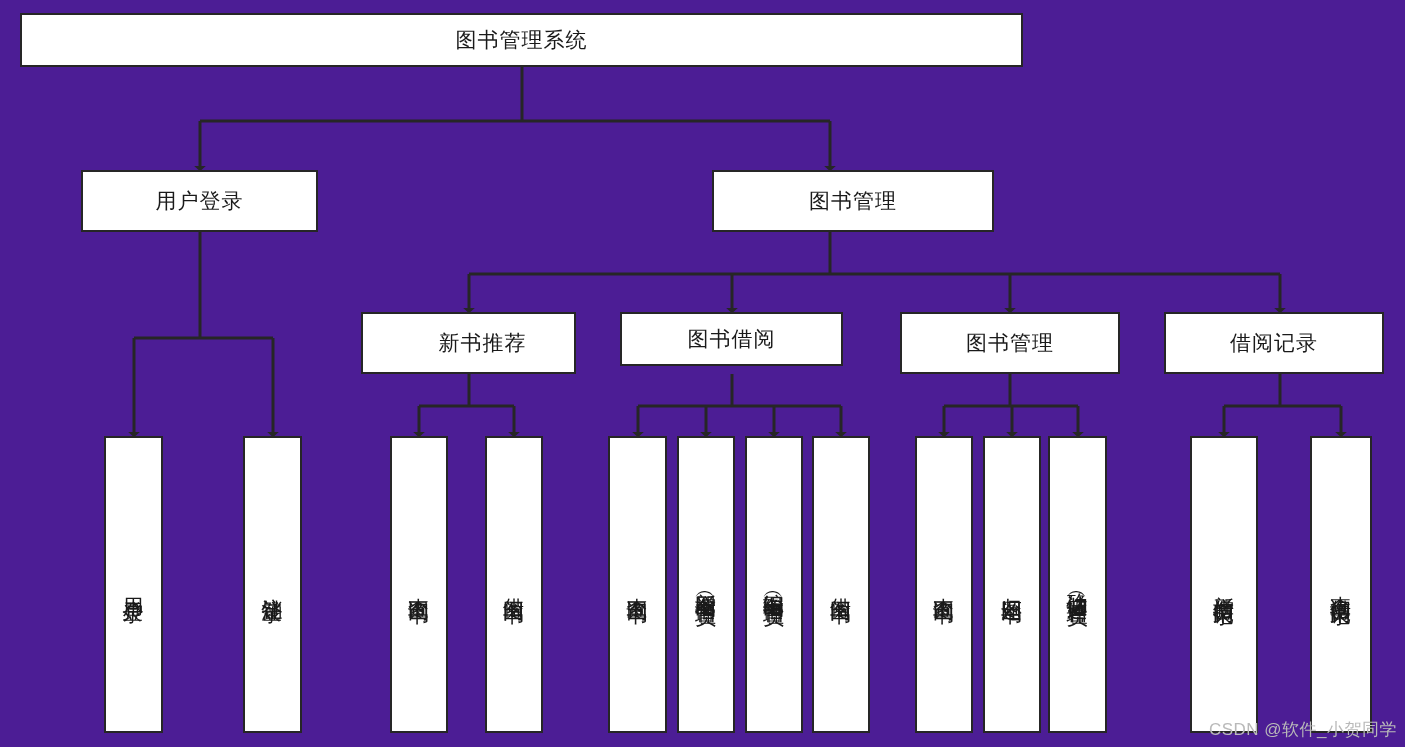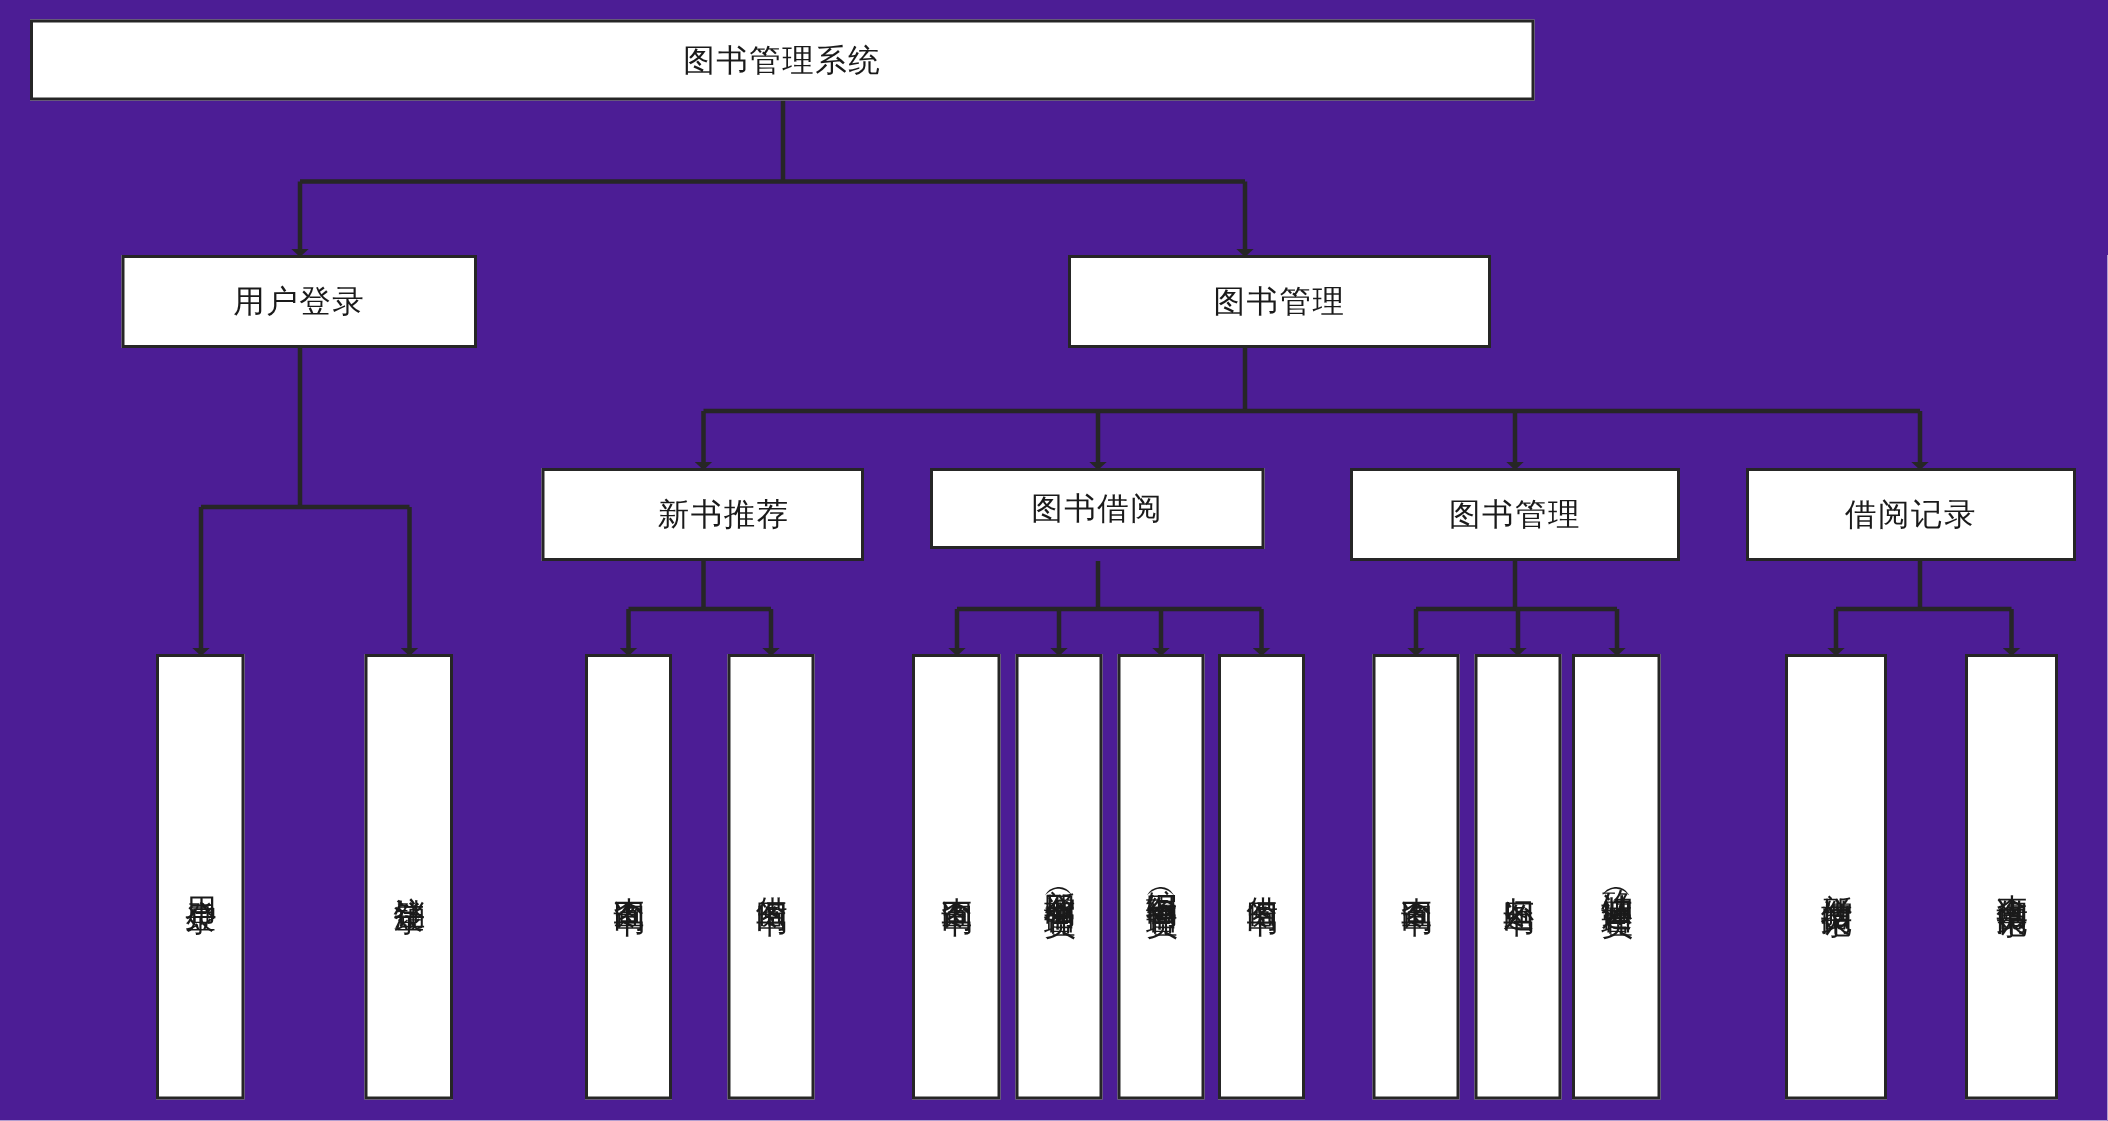--- a/index.html
+++ b/index.html
@@ -166,13 +166,14 @@
         <span class="vtext">确认归还（管理员）</span>
       </div>
       <div class="node v" style="left: 1190px; top: 436px; width: 68px; height: 297px;">
         <span class="vtext">新增借阅记录</span>
       </div>
       <div class="node v" style="left: 1310px; top: 436px; width: 62px; height: 297px;">
         <span class="vtext">查询借阅记录</span>
       </div>
     </div>
 
+  <div class="watermark">CSDN @软件_小贺同学</div>
 </div>
 
 </body></html>

